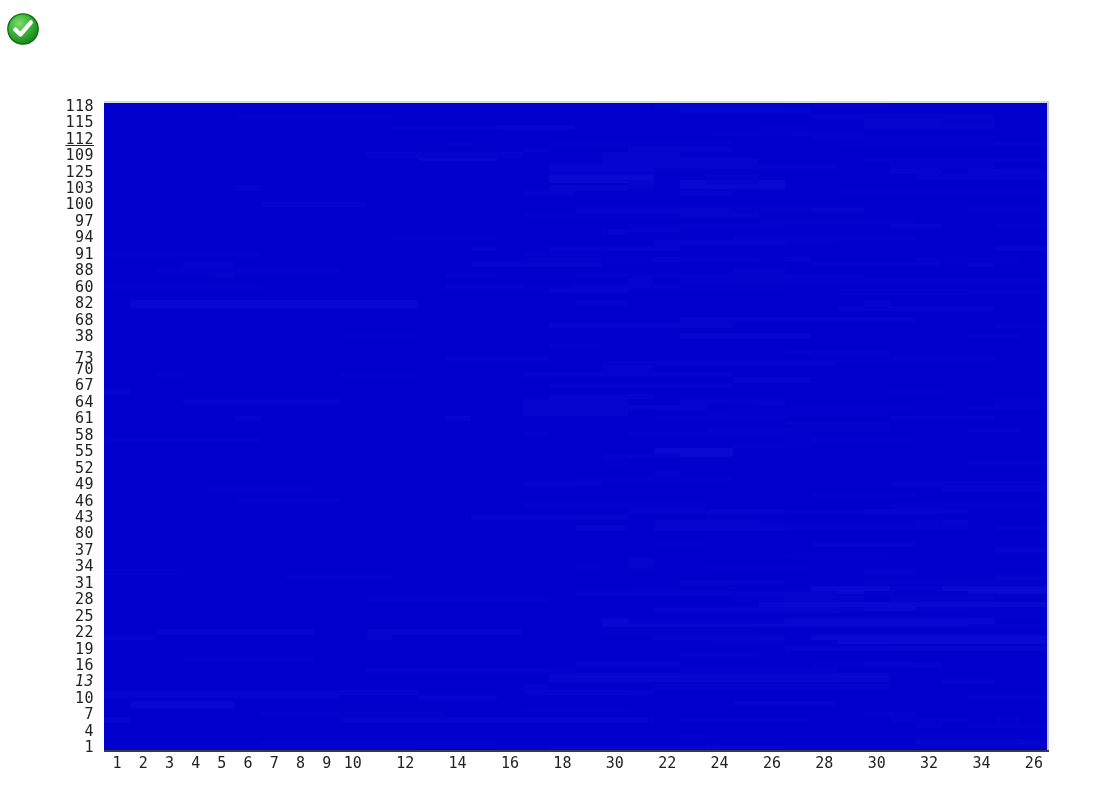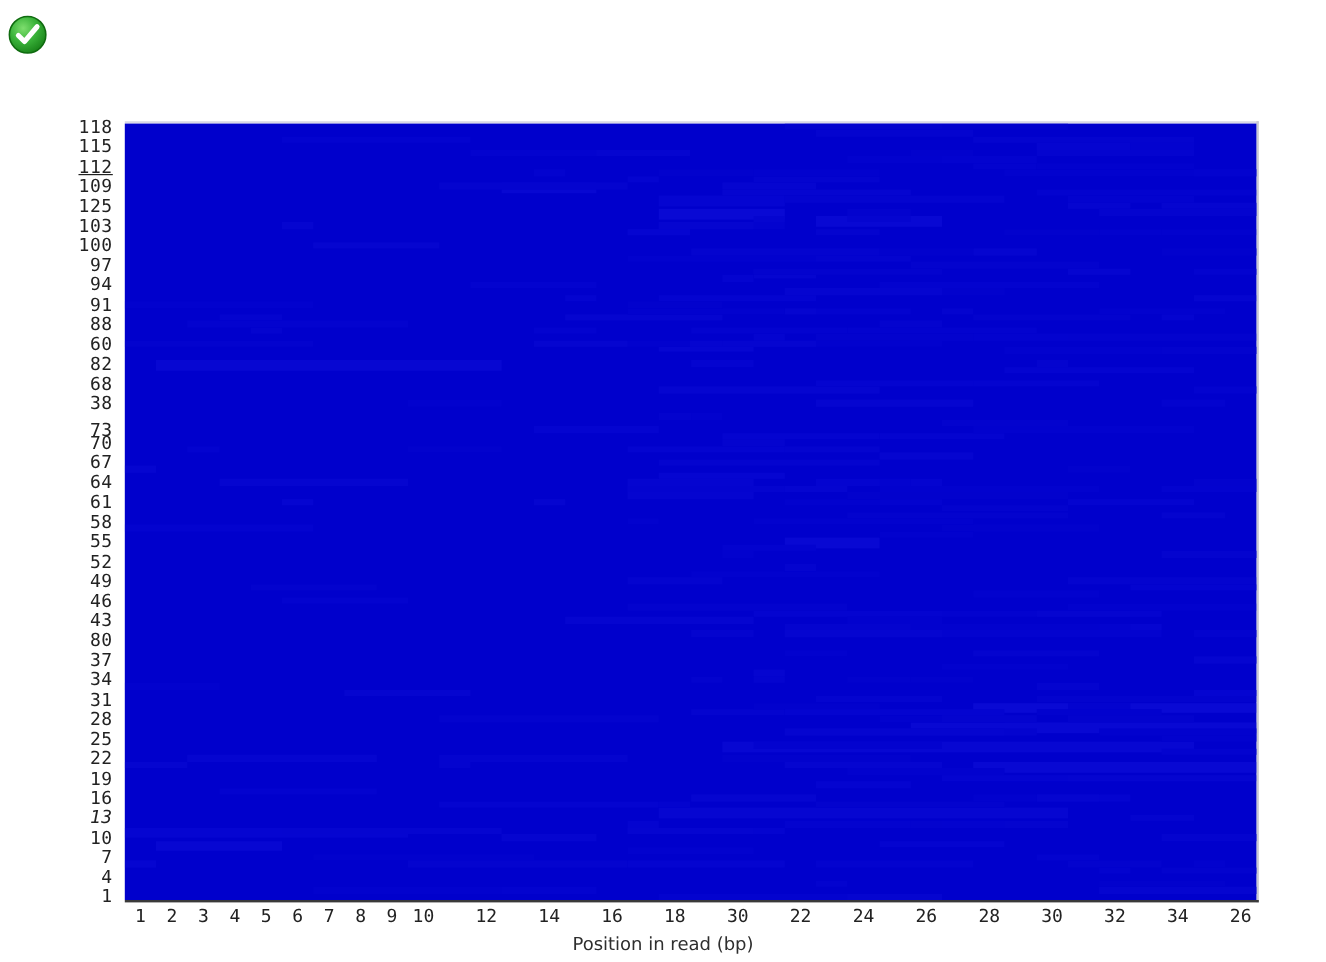--- a/index.html
+++ b/index.html
@@ -517,14 +517,13 @@
       <div class="x-tick" style="left: 563.181px;">22</div>
       <div class="x-tick" style="left: 615.569px;">24</div>
       <div class="x-tick" style="left: 667.958px;">26</div>
       <div class="x-tick" style="left: 720.347px;">28</div>
       <div class="x-tick" style="left: 772.736px;">30</div>
       <div class="x-tick" style="left: 825.125px;">32</div>
       <div class="x-tick" style="left: 877.514px;">34</div>
       <div class="x-tick" style="left: 929.903px;">26</div>
     </div>
 
-  <div class="x-axis-label">Position in read (bp)</div>
 </div>
 
 </body></html>

